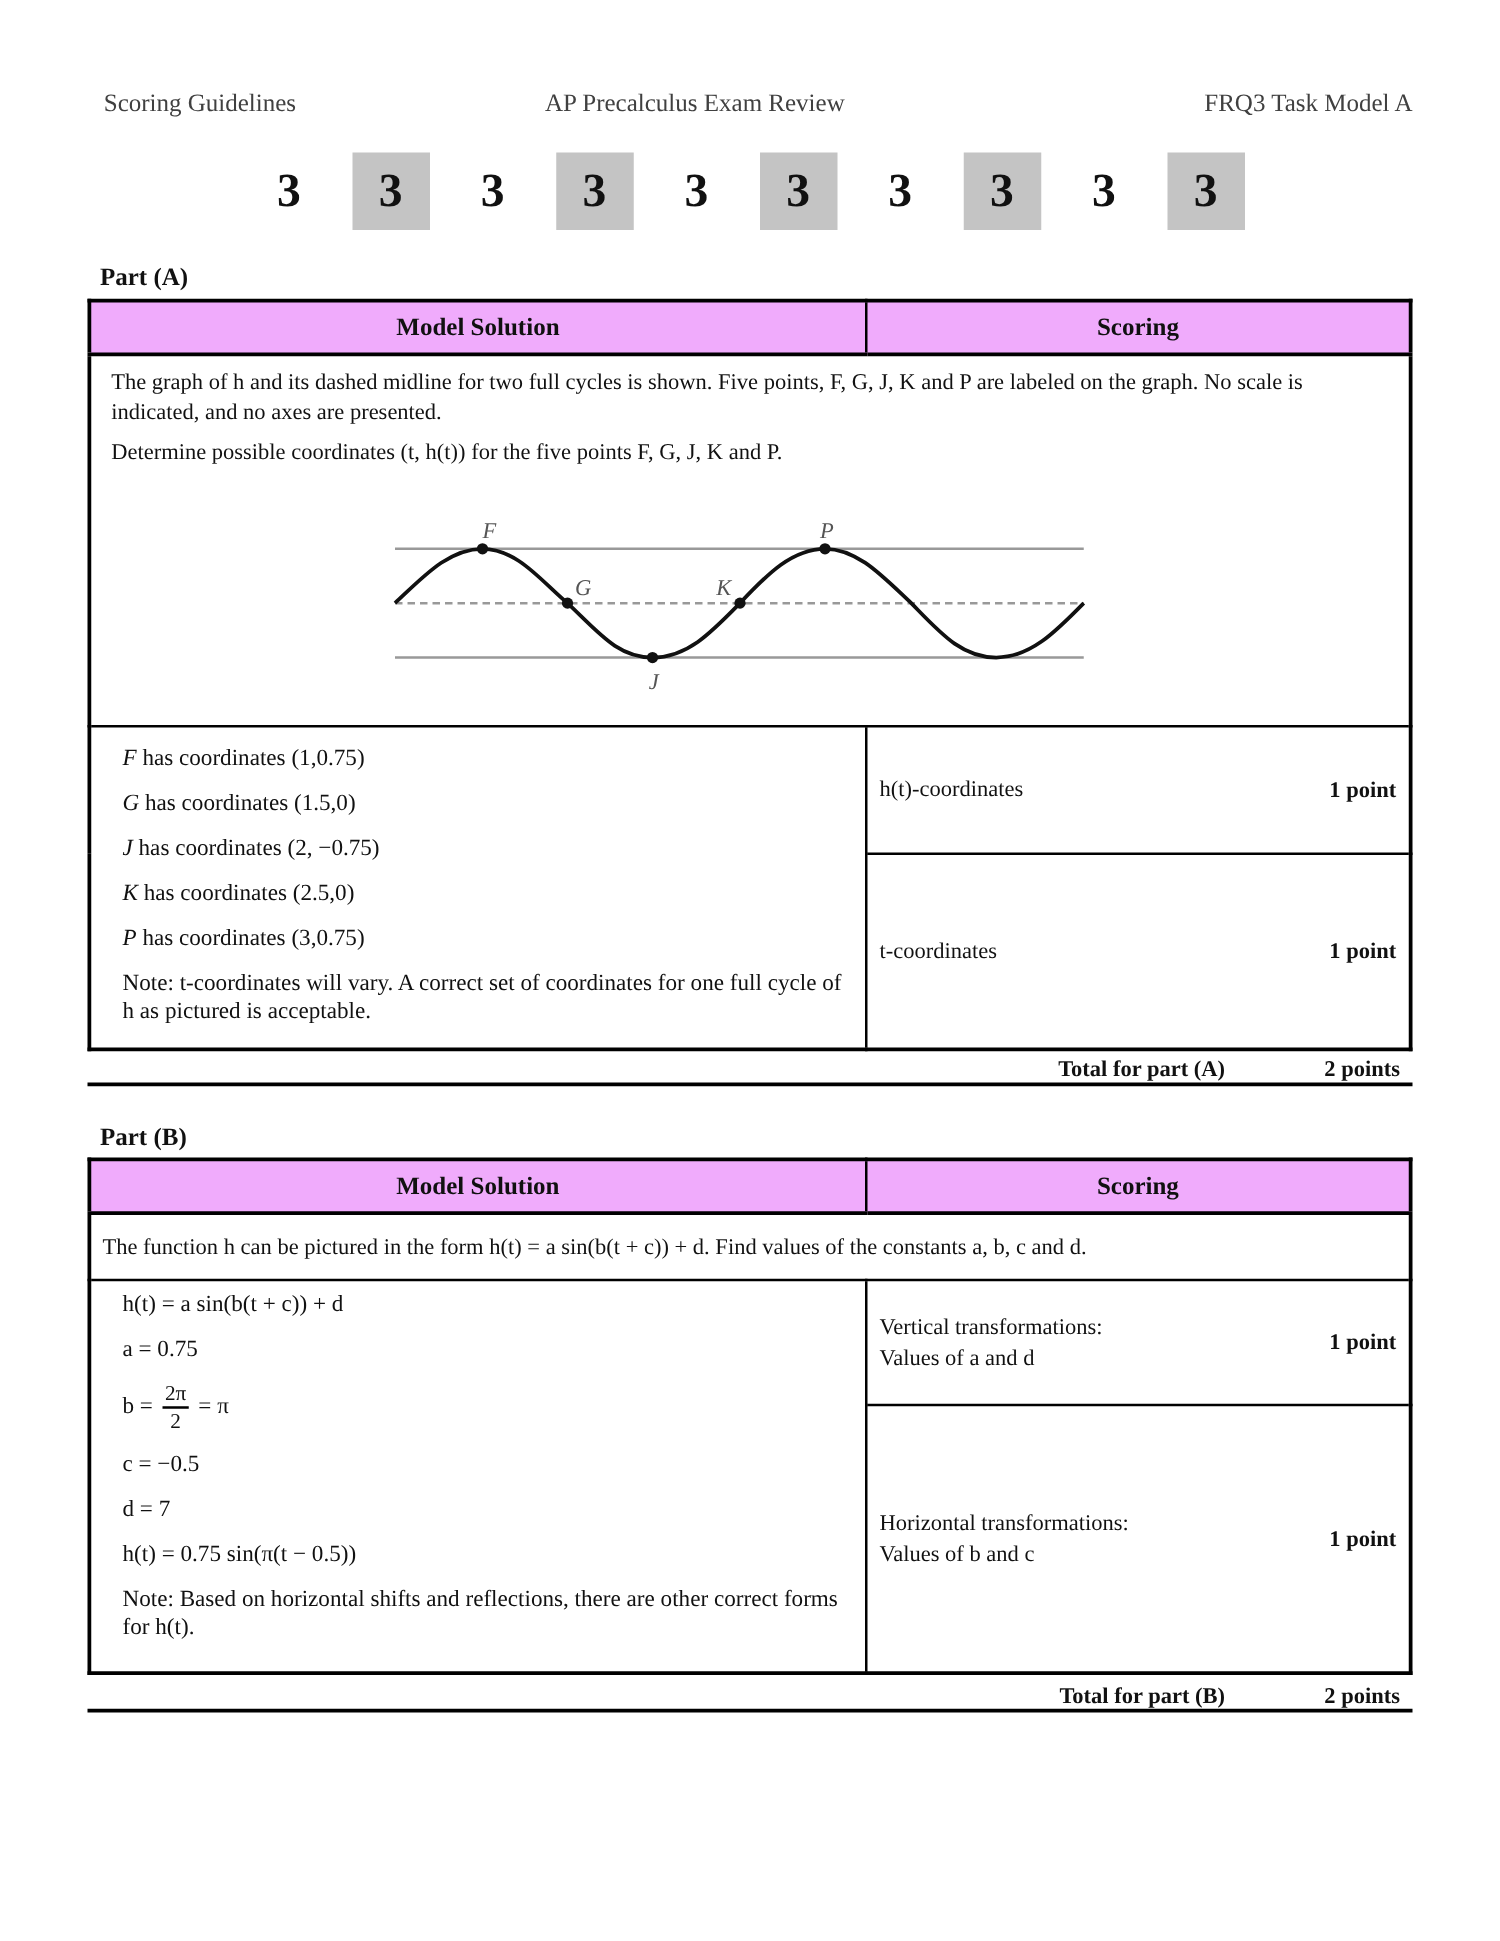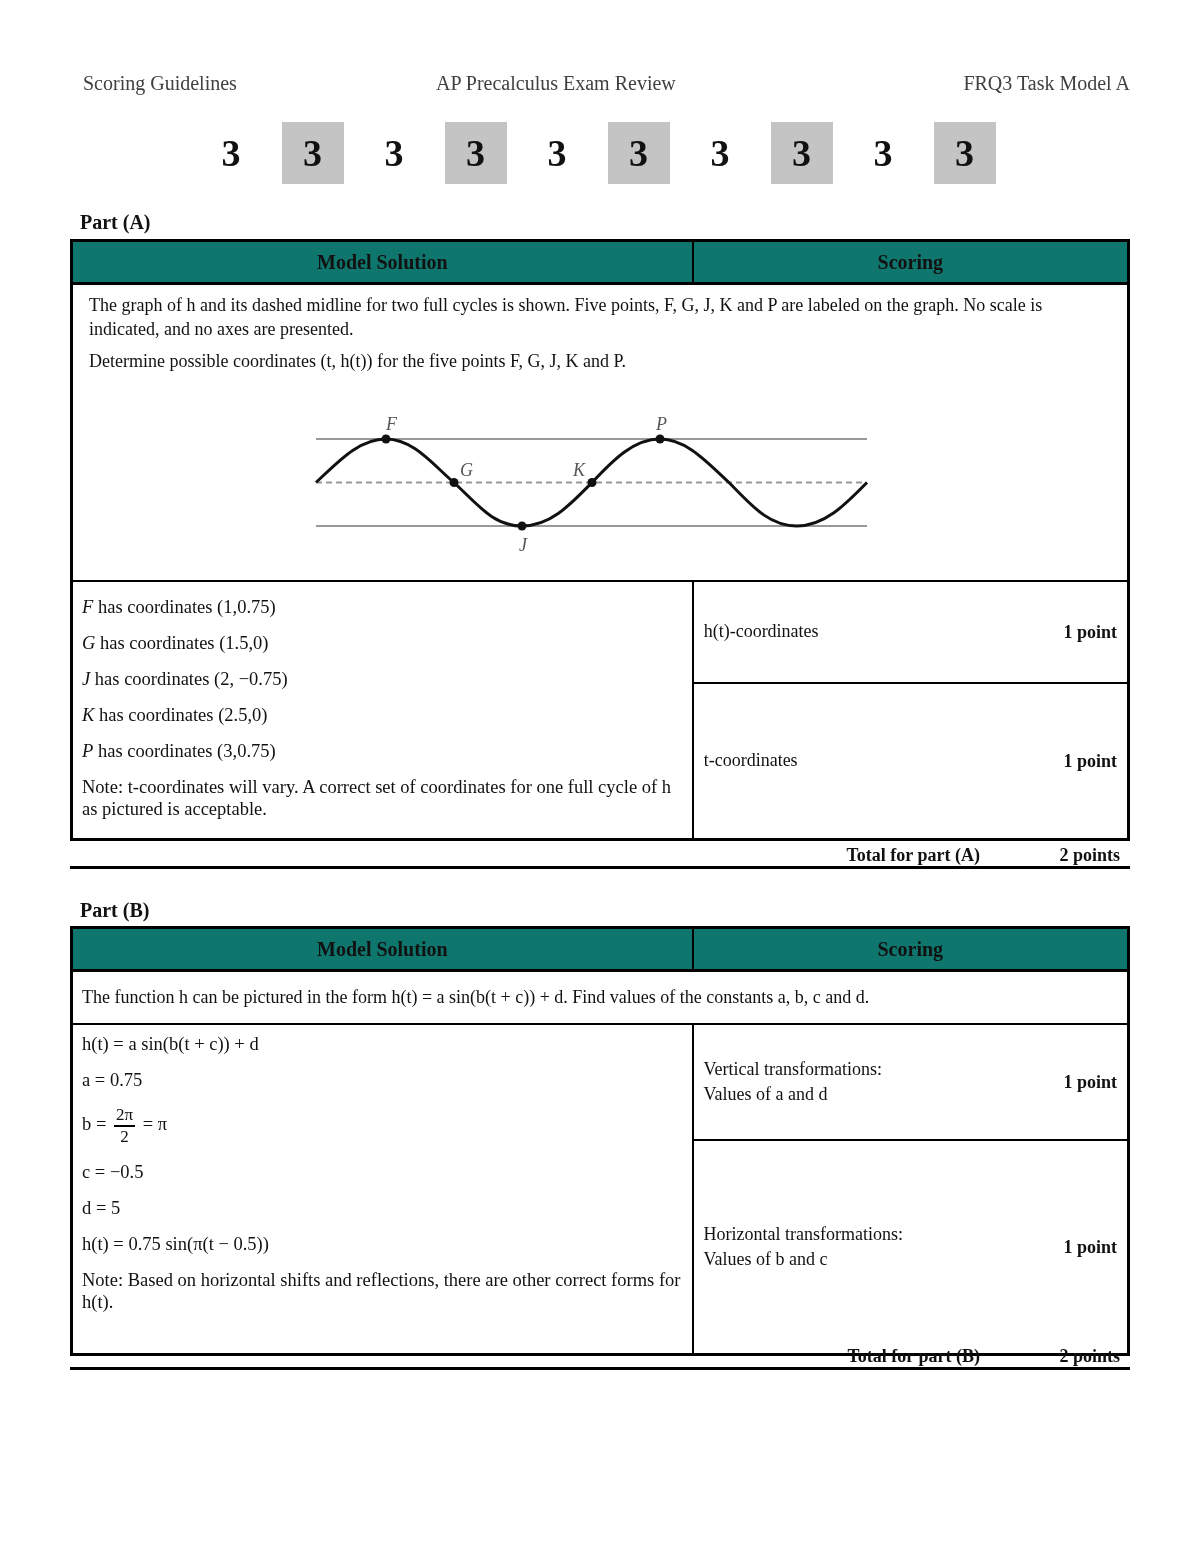--- a/index.html
+++ b/index.html
@@ -19,27 +19,27 @@
     font-size: 38px; font-weight: bold;
   }
   .banner .n.sh { background: #c4c4c4; }
   .part-label { position: absolute; left: 80px; font-size: 20px; font-weight: bold; }
   table.grid {
     position: absolute; left: 70px; width: 1060px;
     border-collapse: collapse; border: 3px solid #000;
   }
   table.grid td, table.grid th { border: 2px solid #000; vertical-align: top; }
   table.grid th {
-    background: #0f766e; font-size: 20px; font-weight: bold; height: 43px;
+    background: #f0abfc; font-size: 20px; font-weight: bold; height: 43px;
     vertical-align: middle; text-align: center; border-bottom: 3px solid #000;
   }
   .prompt { font-size: 18px; padding: 8px 16px; line-height: 24px; }
   .prompt p { margin-bottom: 8px; }
   .sol { font-size: 18.5px; padding: 6px 9px; }
-  .sol p { margin: 8px 0 14px 0; line-height: 22px; }
+  .sol p { margin: 8px 0 14px 16px; line-height: 22px; }
   .score { font-size: 18px; padding: 0 10px; position: relative; vertical-align: middle !important; }
   .score .pts { position: absolute; right: 10px; top: 50%; transform: translateY(-50%); font-weight: bold; }
   .score .desc { line-height: 25px; }
   i { font-style: italic; }
   .total {
     position: absolute; left: 70px; width: 1060px; height: 34px;
     border-bottom: 3px solid #000; font-size: 18px; font-weight: bold; text-align: center;
   }
   .total .lbl { position: absolute; right: 150px; top: 10px; }
   .total .val { position: absolute; right: 10px; top: 10px; }
@@ -148,25 +148,25 @@
   <tr>
     <td rowspan="2" class="sol">
       <p style="margin-top:2px;">h(t) = a sin(b(t + c)) + d</p>
       <p>a = 0.75</p>
       <p>
         <span>b =</span>
         <span class="frac"><span class="num">2π</span><span>2</span></span>
         <span>= π</span>
       </p>
       <p>c = −0.5</p>
-      <p>d = 5</p>
+      <p>d = 7</p>
       <p>h(t) = 0.75 sin(π(t − 0.5))</p>
       <p style="margin-bottom:0;">Note:  Based on horizontal shifts and reflections, there are other correct forms for h(t).</p>
     </td>
-    <td class="score" style="height:116px;">
+    <td class="score" style="height:100px;">
       <div class="desc">Vertical transformations:</div>
       <div class="desc">Values of a and d</div>
       <span class="pts">1 point</span>
     </td>
   </tr>
   <tr>
     <td class="score" style="height:215px;">
       <div class="desc">Horizontal transformations:</div>
       <div class="desc">Values of b and c</div>
       <span class="pts">1 point</span>

